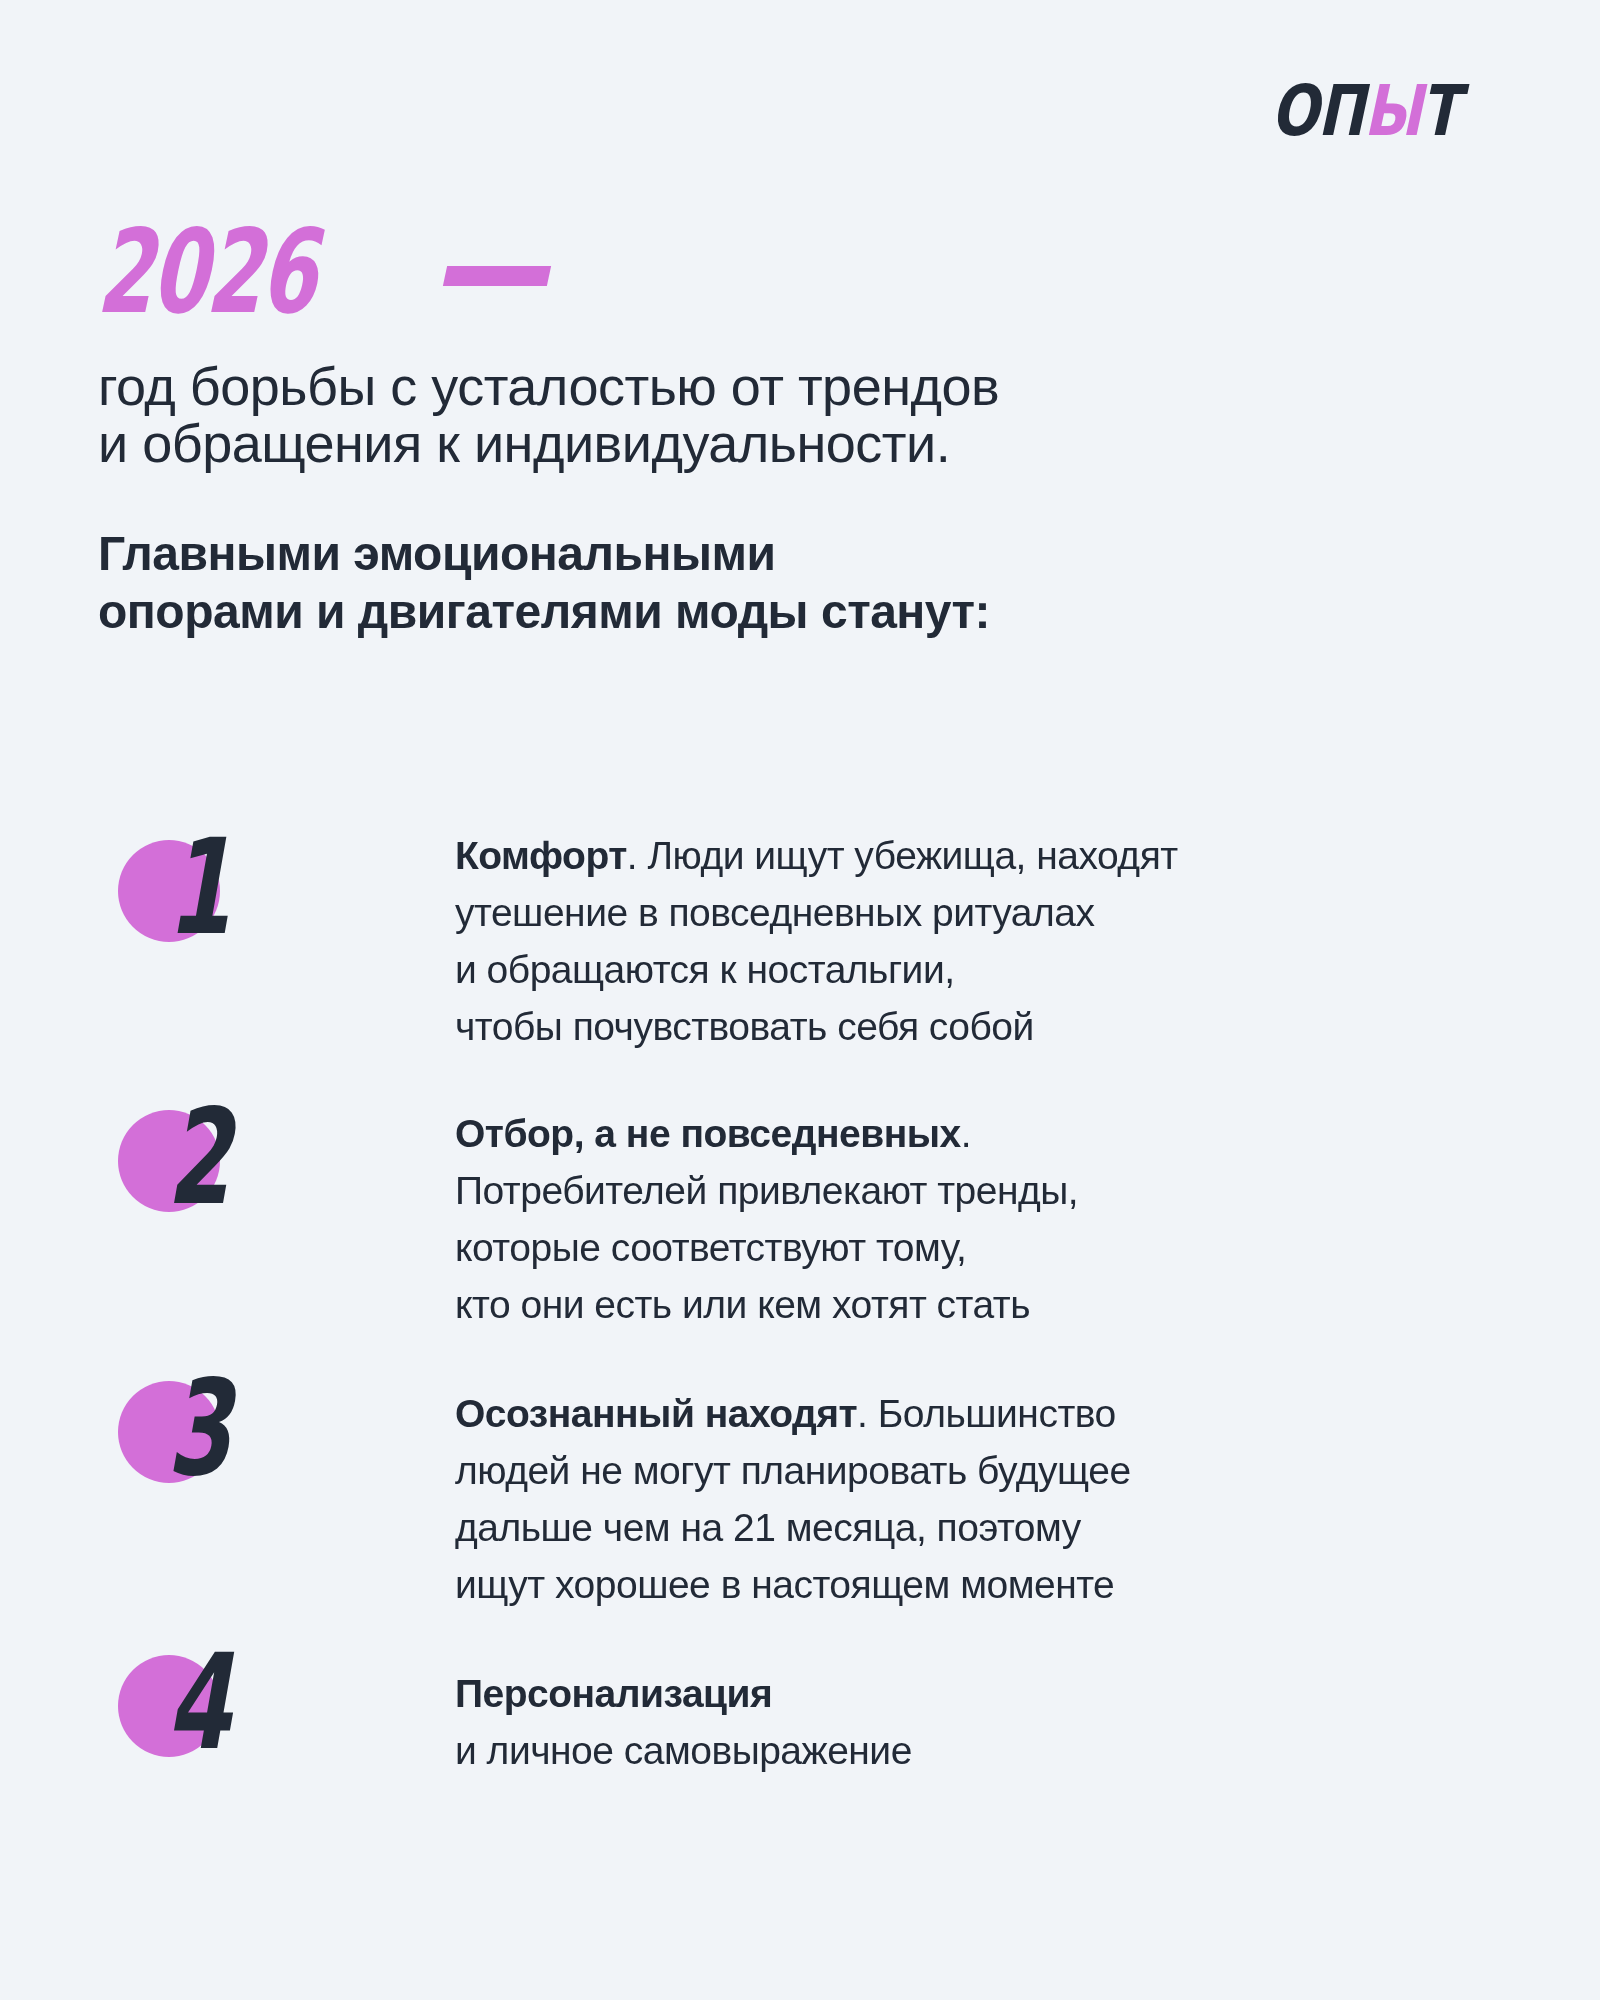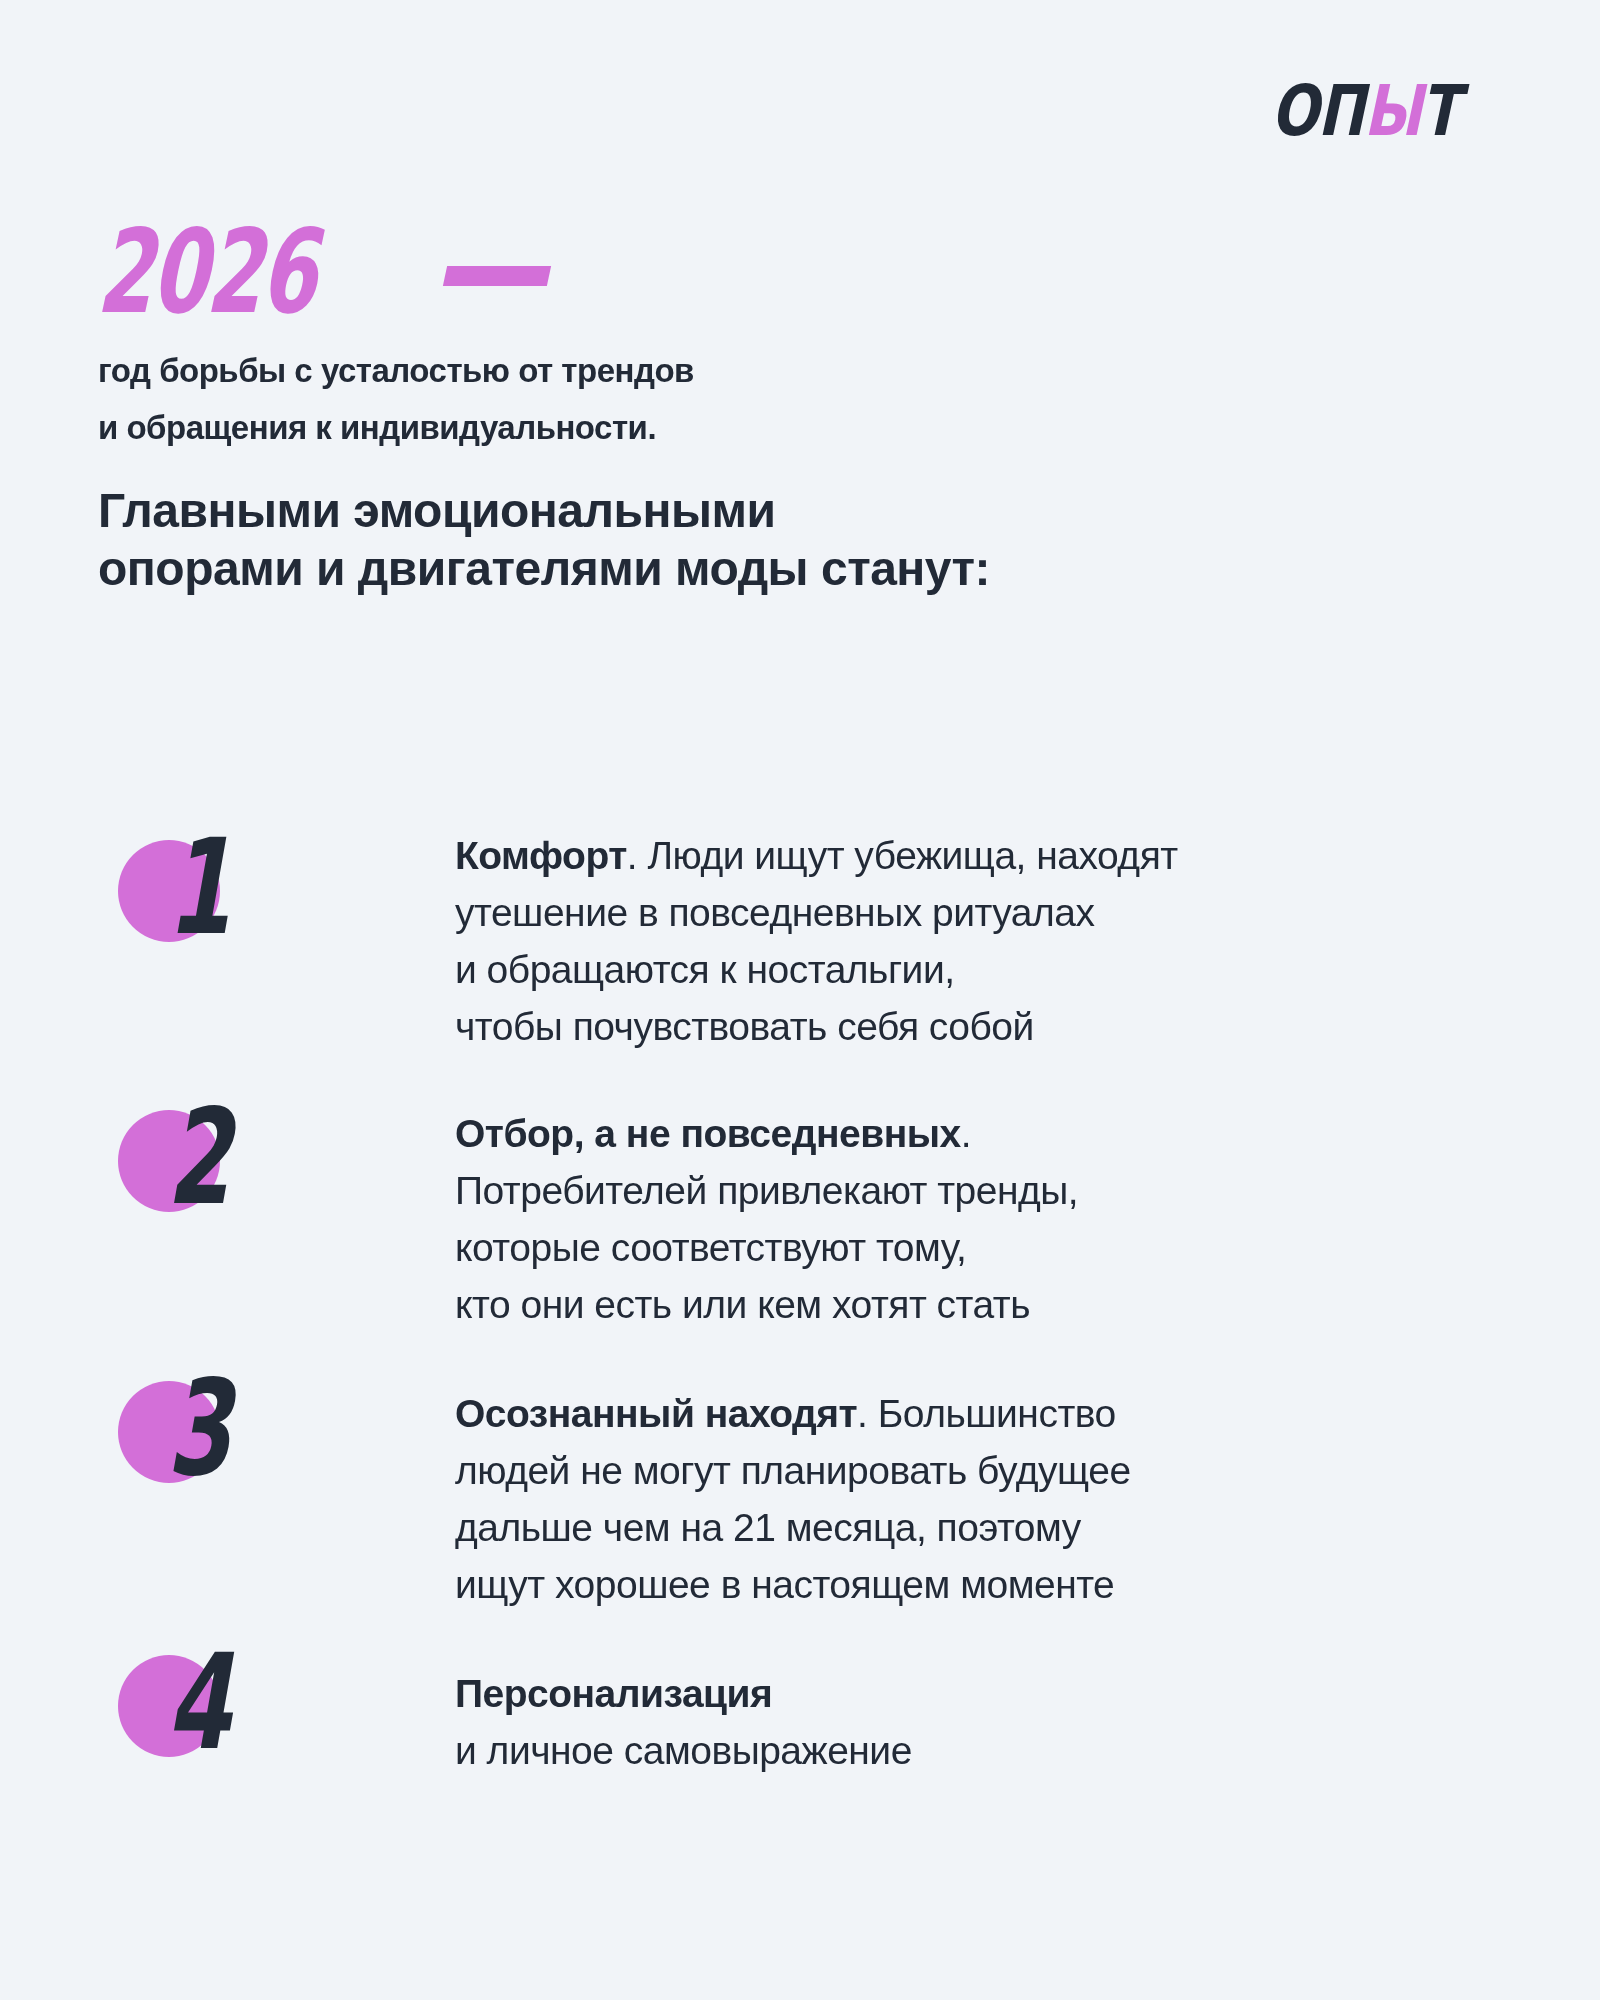--- a/index.html
+++ b/index.html
@@ -34,26 +34,26 @@
     letter-spacing:-3px;color:var(--pink);
     transform:skewX(-12deg) scaleX(0.70);transform-origin:0 80%;
     white-space:nowrap;
   }
   .dash{
     width:104px;height:20px;background:var(--pink);
     transform:skewX(-12deg);margin-top:8px;flex:0 0 auto;
   }
   
   .subtitle{
-    position:absolute;left:98px;top:342px;width:1200px;
-    font-size:33px;line-height:57px;font-weight:700;
+    position:absolute;left:98px;top:358px;width:1200px;
+    font-size:54px;line-height:57px;font-weight:400;
     letter-spacing:-0.5px;white-space:pre-line;color:var(--ink);
   }
   .intro{
-    position:absolute;left:98px;top:482px;width:1200px;
+    position:absolute;left:98px;top:525px;width:1200px;
     font-size:48px;line-height:58px;font-weight:700;
     letter-spacing:-0.5px;white-space:pre-line;color:var(--ink);
   }
   
   .item{position:absolute;left:98px;width:1460px;}
   .item-1{top:827px;}
   .item-2{top:1105px;}
   .item-3{top:1385px;}
   .item-4{top:1665px;}
   .badge{position:absolute;left:20px;width:160px;height:140px;}

